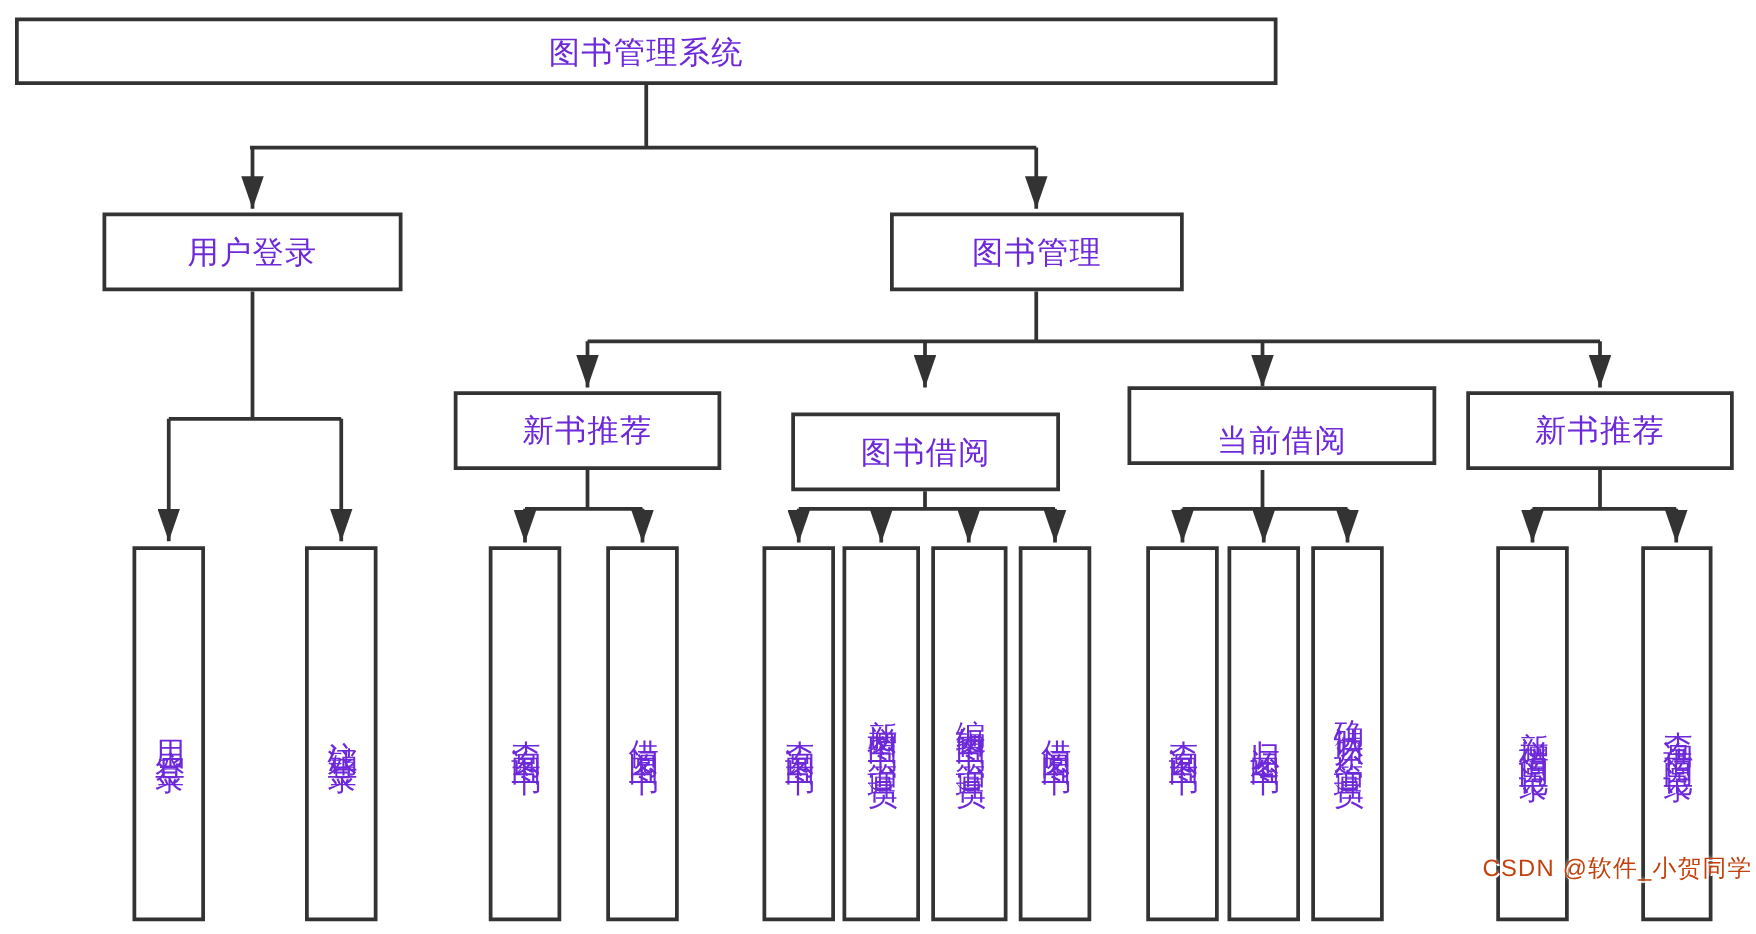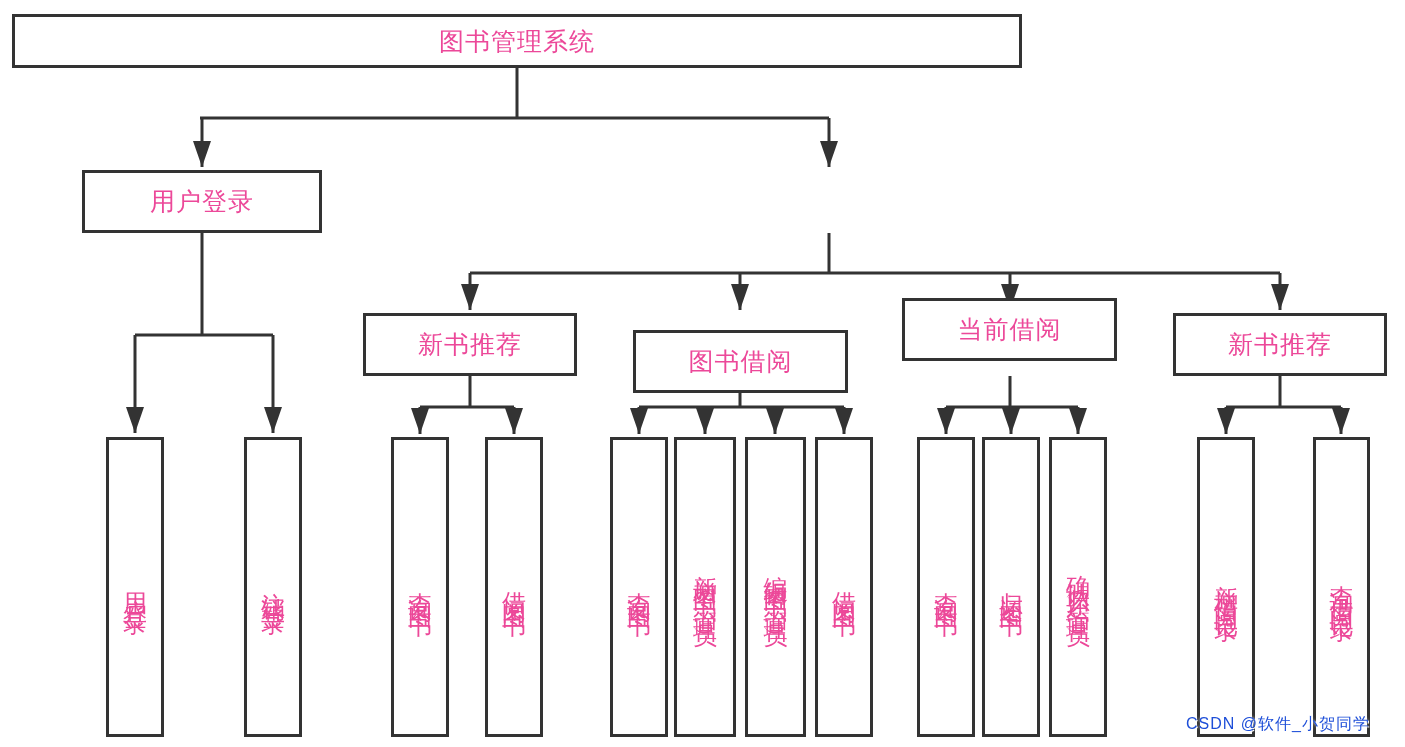--- a/index.html
+++ b/index.html
@@ -20,44 +20,44 @@
   }
   .ln { stroke: #333333; stroke-width: 3; fill: none; }
   .box {
     position: absolute;
     box-sizing: border-box;
     border: 3px solid #333333;
     background: #ffffff;
     display: flex;
     align-items: center;
     justify-content: center;
-    color: #ec4899;
+    color: #6d28d9;
     z-index: 2;
   }
   .h-label {
     font-size: 25px;
     letter-spacing: 1px;
     white-space: nowrap;
   }
   .v-label {
     writing-mode: vertical-rl;
     text-orientation: mixed;
     font-size: 24px;
     letter-spacing: 7px;
     line-height: 1;
     white-space: nowrap;
   }
   .watermark {
     position: absolute;
     left: 1186px;
-    top: 714px;
+    top: 682px;
     z-index: 3;
-    font-size: 16px;
+    font-size: 19px;
     letter-spacing: 1px;
-    color: #1d4ed8;
+    color: #c2410c;
     text-shadow: 0 0 3px #ffffff, 1px 1px 0 #ffffff;
     white-space: nowrap;
   }
 </style>
 </head>
 <body>
 
 <div class="canvas">
 
   <svg class="wires" width="1405" height="747" viewBox="0 0 1405 747" xmlns="http://www.w3.org/2000/svg">
@@ -101,28 +101,31 @@
     <line class="ln" x1="1341" y1="407" x2="1341" y2="434" marker-end="url(#arrow)"></line>
   </svg>
 
   <div class="box" style="left:12px; top:14px; width:1010px; height:54px;">
     <span class="h-label">图书管理系统</span>
   </div>
 
   <div class="box" style="left:82px; top:170px; width:240px; height:63px;">
     <span class="h-label">用户登录</span>
   </div>
+  <div class="box" style="left:712px; top:170px; width:235px; height:63px;">
+    <span class="h-label">图书管理</span>
+  </div>
 
   <div class="box" style="left:363px; top:313px; width:214px; height:63px;font-family:Liberation Serif, serif;">
     <span class="h-label">新书推荐</span>
   </div>
   <div class="box" style="left:633px; top:330px; width:215px; height:63px;">
     <span class="h-label">图书借阅</span>
   </div>
-  <div class="box" style="left:902px; top:298px; width:215px; height:63px;">
+  <div class="box" style="left:902px; top:309px; width:247px; height:63px;align-items:flex-end;">
     <span class="h-label">当前借阅</span>
   </div>
   <div class="box" style="left:1173px; top:313px; width:214px; height:63px;">
     <span class="h-label">新书推荐</span>
   </div>
 
   <div class="box" style="left:106px; top:437px; width:58px; height:300px;">
     <span class="v-label">用户登录</span>
   </div>
   <div class="box" style="left:244px; top:437px; width:58px; height:300px;">

